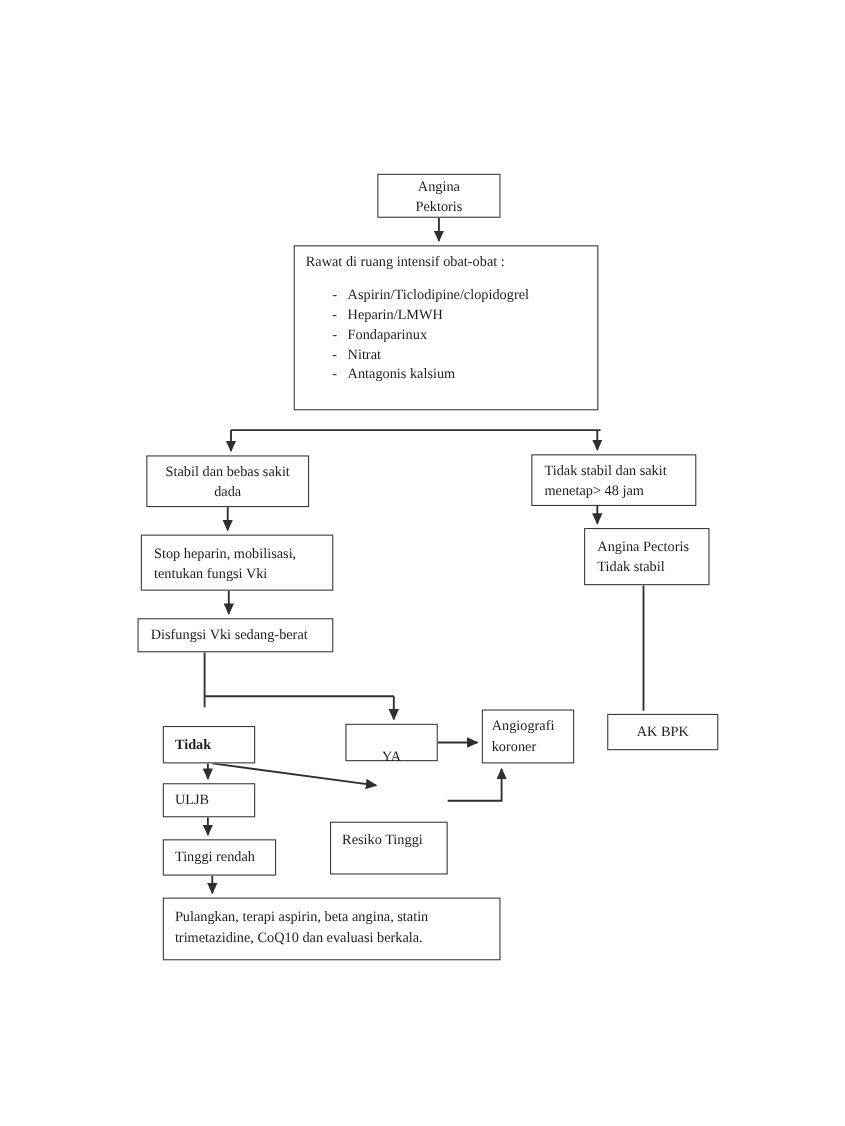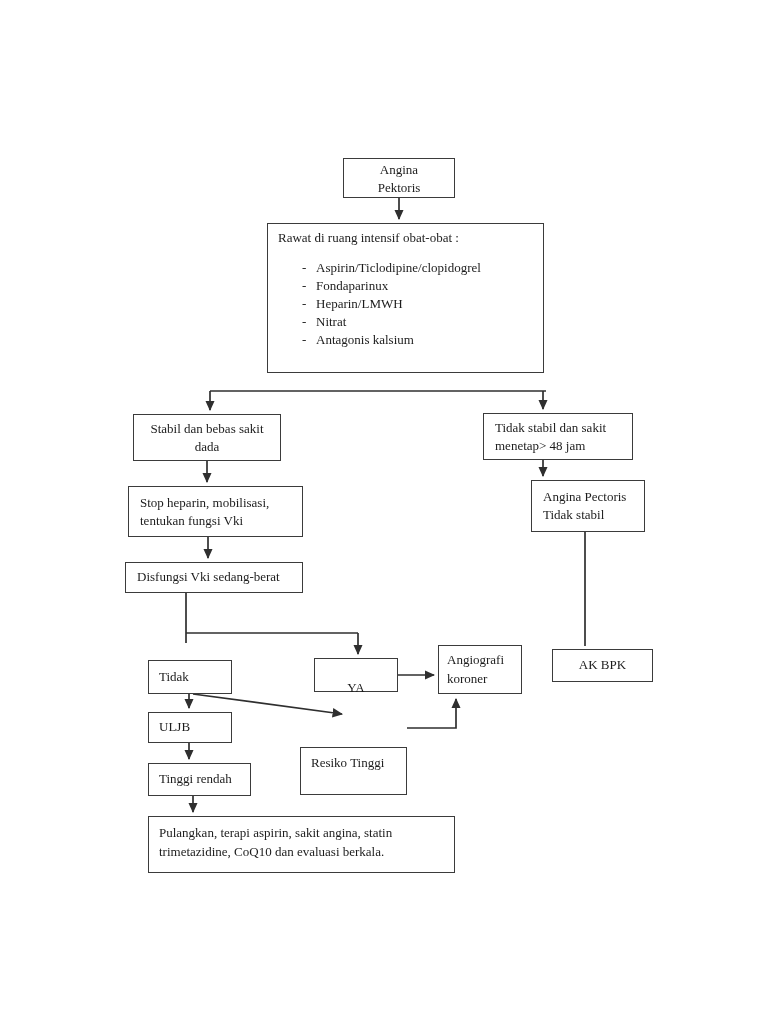--- a/index.html
+++ b/index.html
@@ -25,21 +25,21 @@
   #n-angina{left:343px;top:158px;width:112px;height:40px;text-align:center;padding-top:2px;}
   #n-rawat{left:267px;top:223px;width:277px;height:150px;padding:5px 10px;}
   .rw-title{margin-bottom:12px;}
   .rw-item{position:relative;padding-left:38px;line-height:18px;}
   .rw-item::before{content:"-";position:absolute;left:24px;}
   #n-stabil{left:133px;top:414px;width:148px;height:47px;text-align:center;padding-top:5px;}
   #n-tidakstabil{left:483px;top:413px;width:150px;height:47px;padding:5px 0 0 11px;}
   #n-stopheparin{left:128px;top:486px;width:175px;height:51px;padding:7px 0 0 11px;}
   #n-anginapts{left:531px;top:480px;width:114px;height:52px;padding:7px 0 0 11px;}
   #n-disfungsi{left:125px;top:562px;width:178px;height:31px;padding:5px 0 0 11px;}
-  #n-tidak{left:148px;top:660px;width:84px;height:34px;padding:7px 0 0 10px;}
+  #n-tidak{left:148px;top:660px;width:84px;height:34px;padding:7px 0 0 10px;font-weight:bold;}
   #n-ya{left:314px;top:658px;width:84px;height:34px;text-align:center;padding-top:20px;}
   #n-angiografi{left:438px;top:645px;width:84px;height:49px;padding:4px 0 0 8px;line-height:19px;}
   #n-akbpk{left:552px;top:649px;width:101px;height:33px;text-align:center;padding-top:6px;}
   #n-uljb{left:148px;top:712px;width:84px;height:31px;padding:5px 0 0 10px;}
   #n-resikotinggi{left:300px;top:747px;width:107px;height:48px;padding:6px 0 0 10px;}
   #n-resikorendah{left:148px;top:763px;width:103px;height:33px;padding:6px 0 0 10px;}
   #n-pulangkan{left:148px;top:816px;width:307px;height:57px;padding:6px 0 0 10px;line-height:19px;}
 </style>
 </head>
 <body>
@@ -73,22 +73,22 @@
 
   <div class="node" id="n-angina">
     <div>Angina</div>
     <div>Pektoris</div>
   </div>
 
   <div class="node" id="n-rawat">
     <div class="rw-title">Rawat di ruang intensif obat-obat :</div>
     <div class="rw-items">
       <div class="rw-item">Aspirin/Ticlodipine/clopidogrel</div>
+      <div class="rw-item">Heparin/LMWH</div>
       <div class="rw-item">Fondaparinux</div>
-      <div class="rw-item">Heparin/LMWH</div>
       <div class="rw-item">Nitrat</div>
       <div class="rw-item">Antagonis kalsium</div>
     </div>
   </div>
 
   <div class="node" id="n-stabil">
     <div>Stabil dan bebas sakit</div>
     <div>dada</div>
   </div>
 
@@ -134,17 +134,17 @@
 
   <div class="node" id="n-resikotinggi">
     <div>Resiko Tinggi</div>
   </div>
 
   <div class="node" id="n-resikorendah">
     <div>Tinggi rendah</div>
   </div>
 
   <div class="node" id="n-pulangkan">
-    <div>Pulangkan, terapi aspirin, sakit angina, statin</div>
+    <div>Pulangkan, terapi aspirin, beta angina, statin</div>
     <div>trimetazidine, CoQ10 dan evaluasi berkala.</div>
   </div>
 
 </div>
 
 </body></html>

